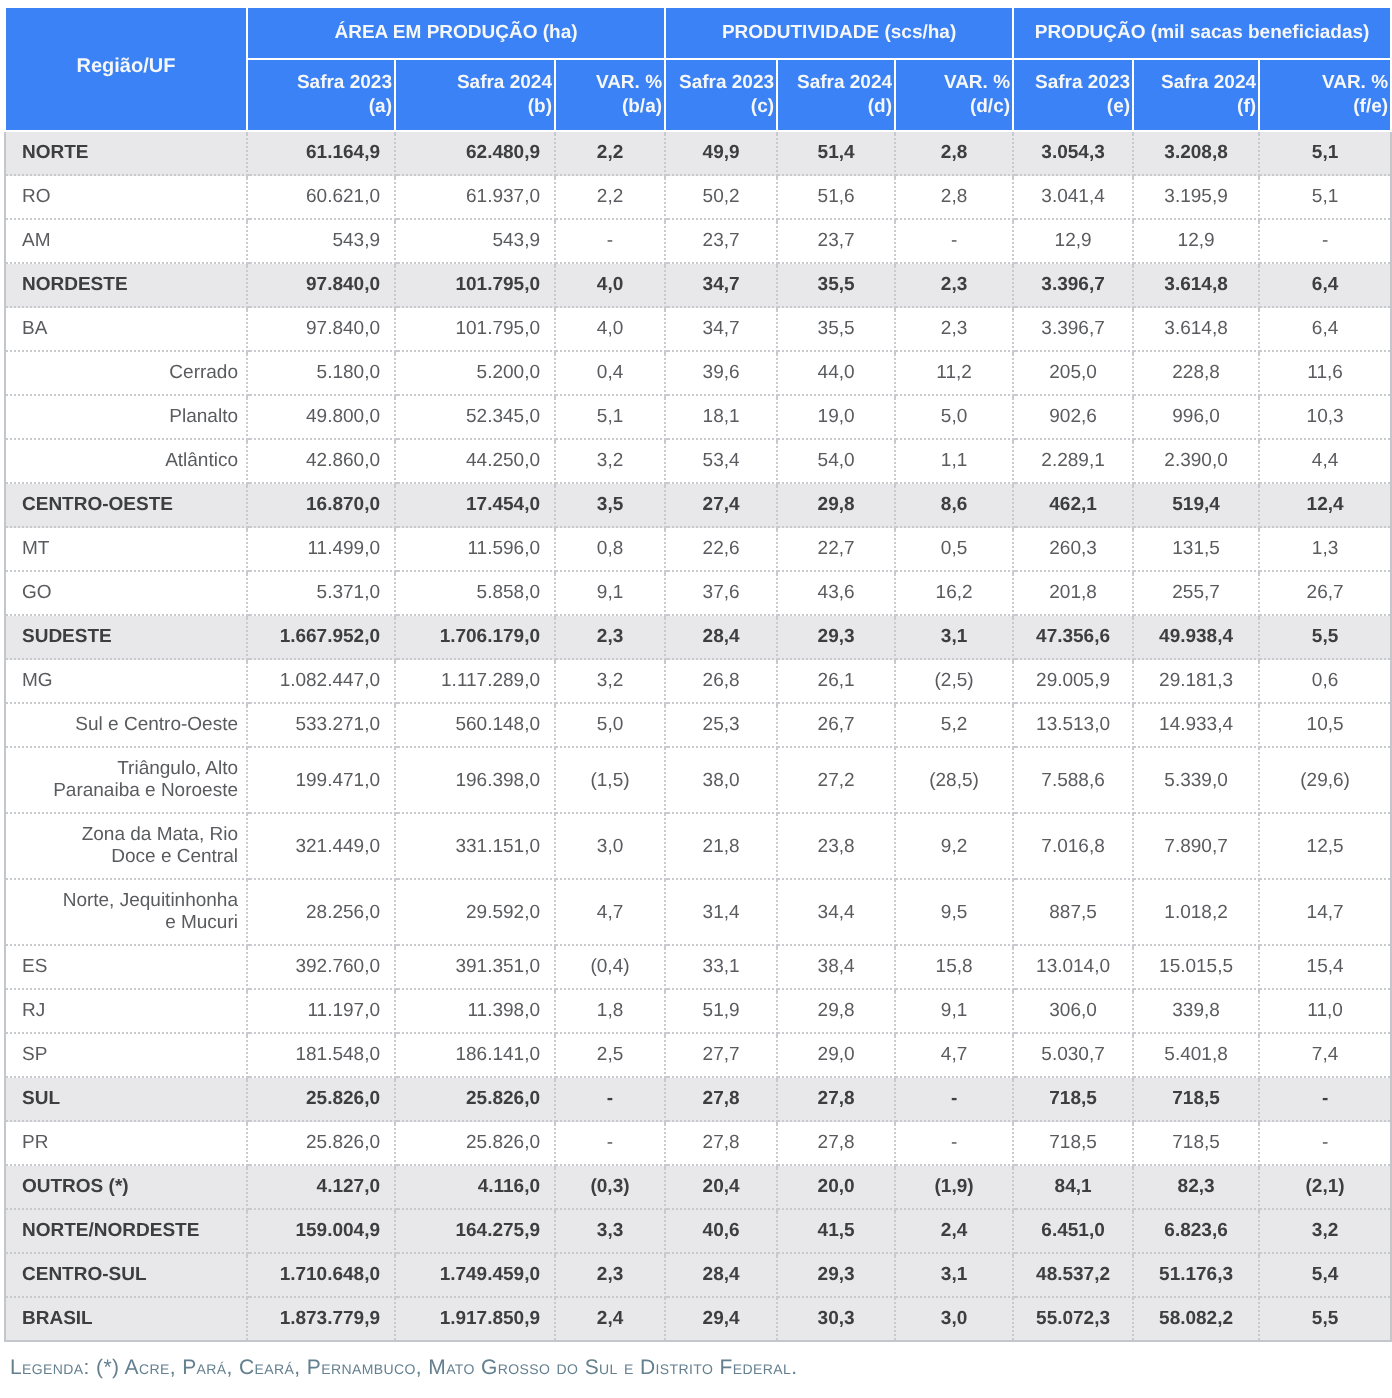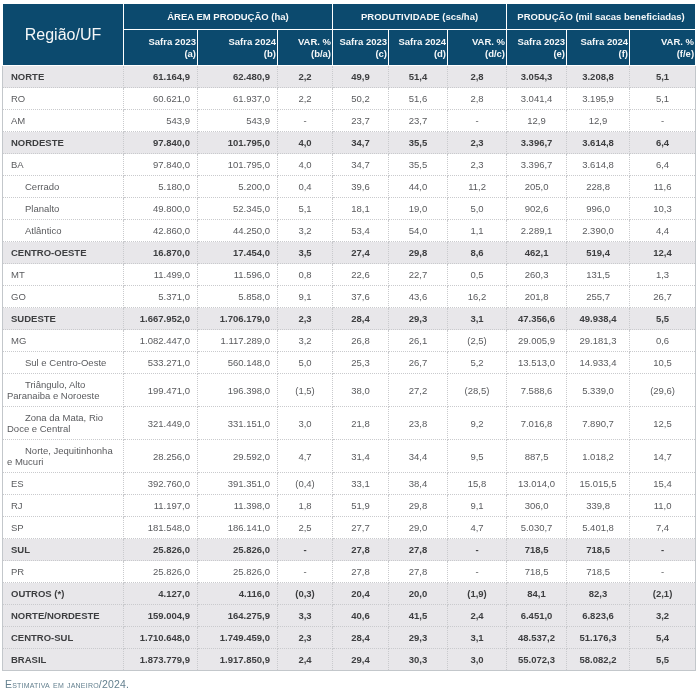--- a/index.html
+++ b/index.html
@@ -13,33 +13,33 @@
 
   table.conab {
     width: 693px;
     border-collapse: collapse;
     table-layout: fixed;
     border: 1px solid #c3c7cb;
   }
 
   
   thead th {
-    background: #0c4a6e;
+    background: #3b82f6;
     color: #f5f7f8;
     font-weight: bold;
     font-size: 9.5px;
     text-align: center;
     vertical-align: middle;
     border: 1px solid #ffffff;
     padding: 2px 1px;
     line-height: 1.25;
   }
   thead tr.group-row th { height: 26px; }
   thead tr.sub-row th   { height: 36px; text-align: right; }
-  th.region-h { font-weight: normal; font-size: 16px; }
+  th.region-h { font-weight: bold; font-size: 10px; }
 
   
   tbody td {
     font-size: 9.5px;
     color: #5a5b5e;
     border: 1px dotted #c9cacd;
     padding: 5px 4px;
     line-height: 11px;
     text-align: center;
     background: #ffffff;
@@ -48,20 +48,21 @@
   tbody td.c0, tbody td.c1 { text-align: right; padding-right: 7px; }
 
   tbody tr.row-total td {
     background: #e8e7ea;
     color: #3d3e40;
     font-weight: bold;
   }
   tbody tr.row-sub td.name {
     padding-left: 4px;
     text-indent: 18px;
+    text-align: right;
   }
 
   
   .footnotes { margin: 7px 0 0 3px; }
   .footnotes p {
     margin: 0 0 7px 0;
     font-size: 10.5px;
     line-height: 1.3;
     color: #64808f;
     font-variant: small-caps;
@@ -414,17 +415,18 @@
           <td class="c4">30,3</td>
           <td class="c5">3,0</td>
           <td class="c6">55.072,3</td>
           <td class="c7">58.082,2</td>
           <td class="c8">5,5</td>
         </tr>
       </tbody>
   </table>
 
   <div class="footnotes">
+    <p>Legenda: (*) Acre, Pará, Ceará, Pernambuco, Mato Grosso do Sul e Distrito Federal.</p>
     <p>Estimativa em janeiro/2024.</p>
 
   </div>
 
 </div>
 
 </body></html>

